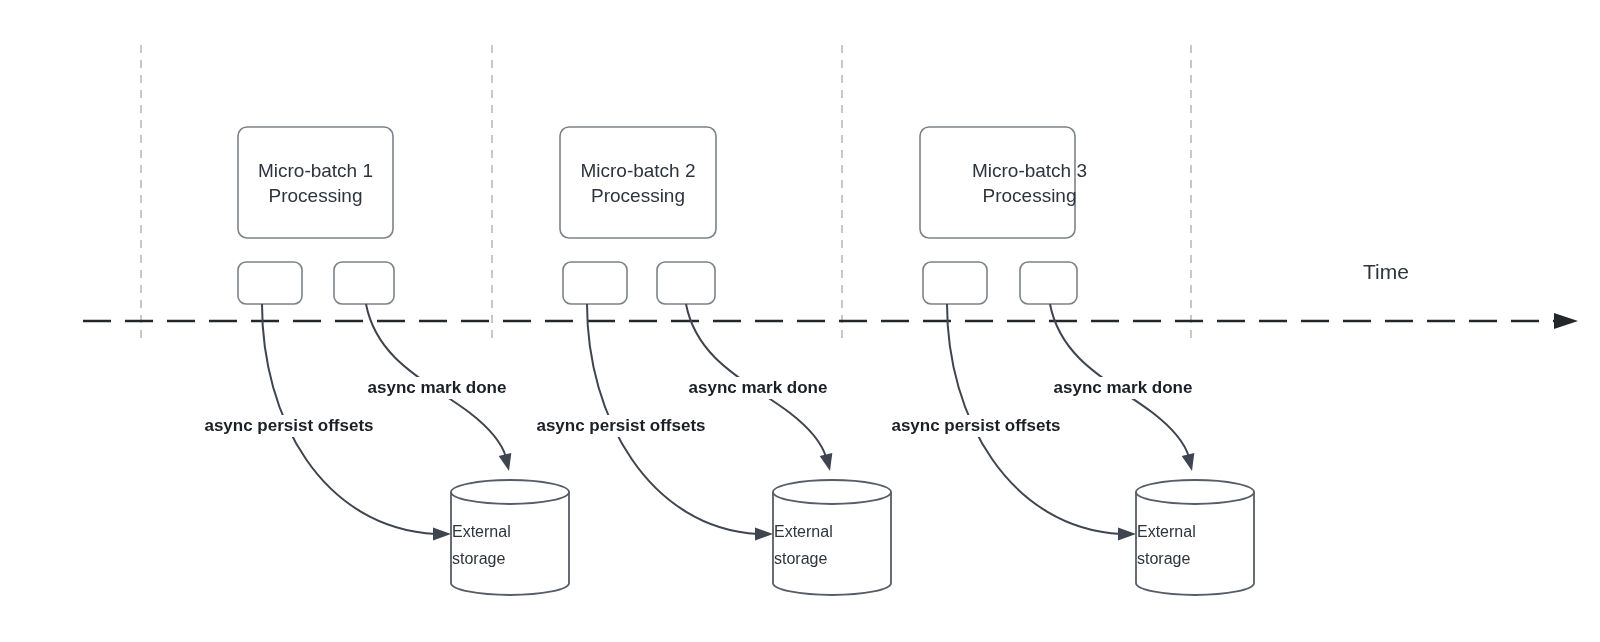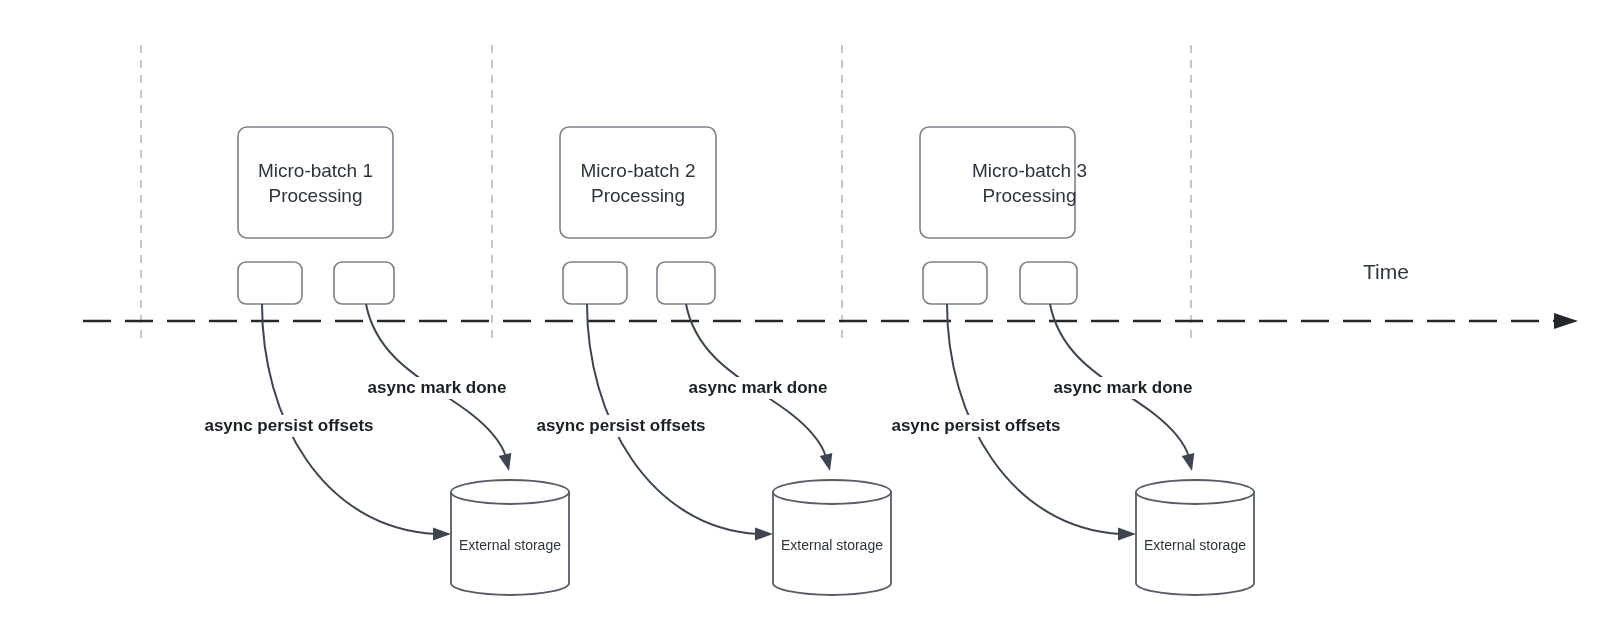--- a/index.html
+++ b/index.html
@@ -28,22 +28,22 @@
   .cyl{fill:#ffffff;stroke:var(--cyl-border);stroke-width:1.8;}
   .curve{fill:none;stroke:var(--curve);stroke-width:2;}
   .arrowhead{fill:var(--curve);stroke:none;}
 
   .txt{position:absolute;color:var(--text);}
   .box-label{
     display:flex;align-items:center;justify-content:center;text-align:center;
     font-size:19px;line-height:25px;
   }
   .cyl-label{
-    display:flex;align-items:center;justify-content:center;text-align:right;
-    font-size:14px;line-height:27px;
+    display:flex;align-items:center;justify-content:center;text-align:left;
+    font-size:16px;line-height:27px;
   }
   .async-label{
     transform:translate(-50%,-50%);
     background:var(--bg);
     font-size:17px;font-weight:bold;color:var(--label);
     white-space:nowrap;padding:1px 3px;text-align:center;
   }
   .time-label{
     transform:translate(-50%,-50%);
     font-size:21px;white-space:nowrap;

